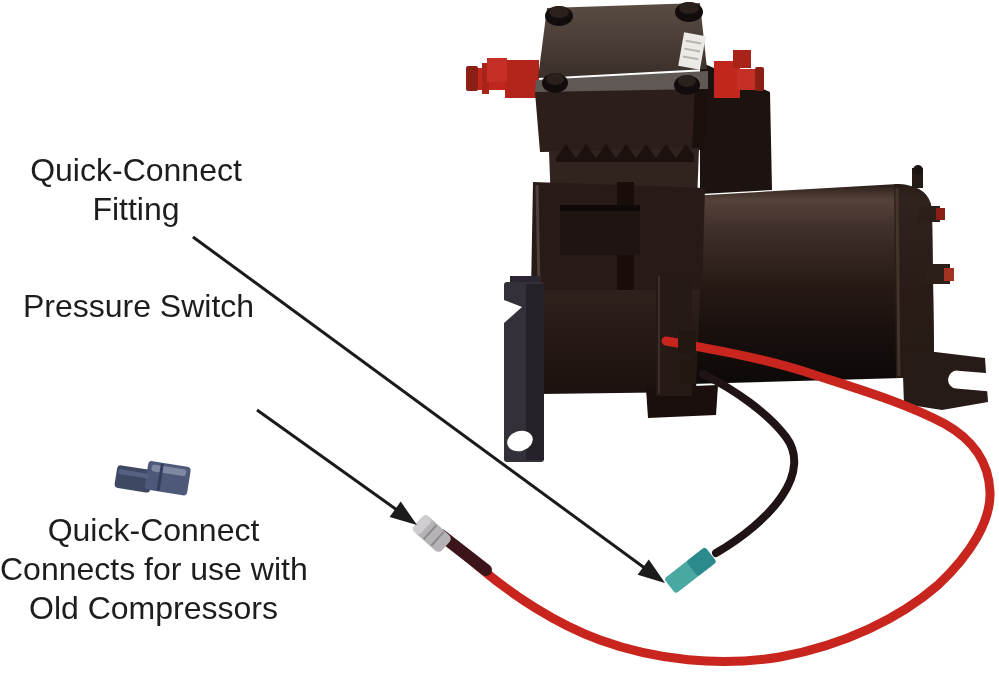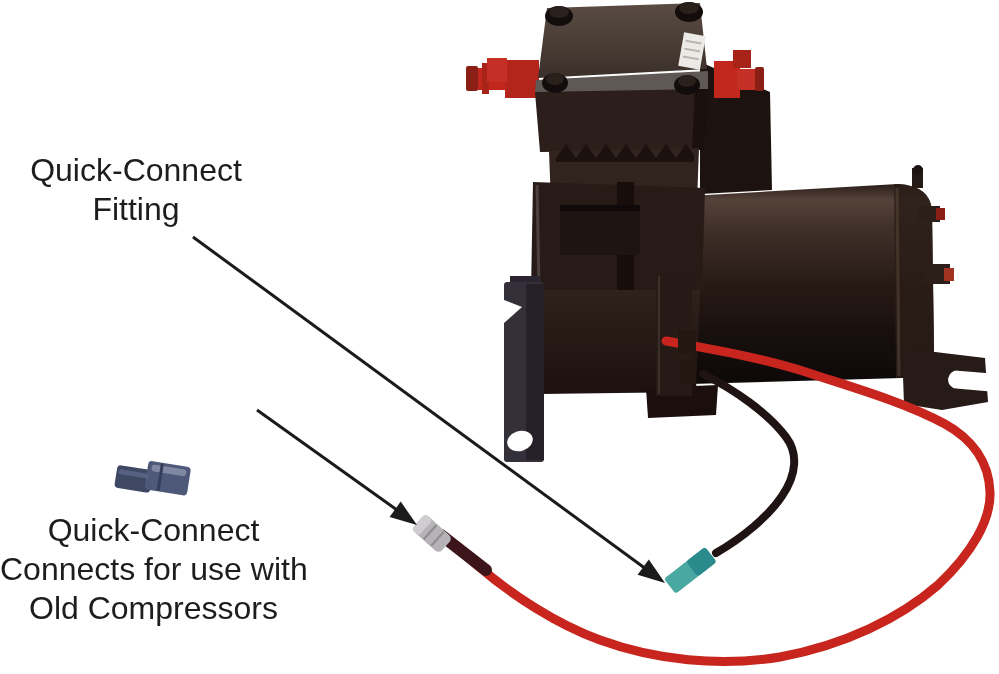--- a/index.html
+++ b/index.html
@@ -182,20 +182,21 @@
       <polygon points="417,525 389.6,517 400.7,501.6" fill="#1b1b1b"></polygon>
     </g>
   </svg>
 
   <div class="diagram-label" id="label-quick-connect">
     <div>Quick-Connect</div>
     <div>Fitting</div>
   </div>
 
   <div class="diagram-label" id="label-pressure-switch">
+    <div>Pressure Switch</div>
   </div>
 
   <div class="diagram-label" id="label-old-compressor">
     <div>Quick-Connect</div>
     <div>Connects for use with</div>
     <div>Old Compressors</div>
   </div>
 
 </div>
 

